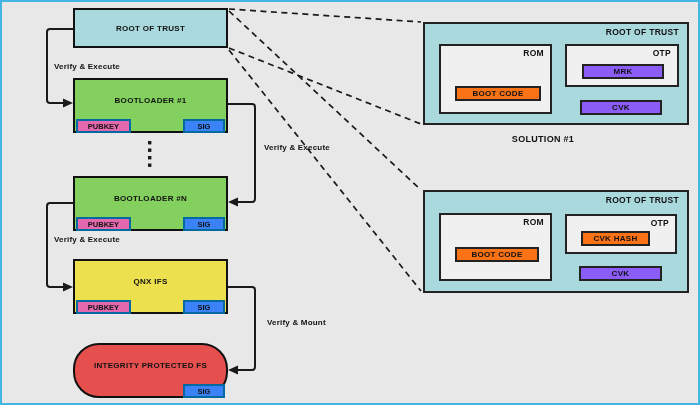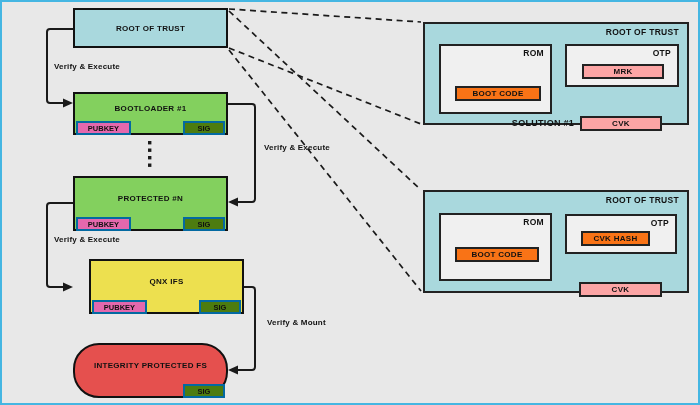--- a/index.html
+++ b/index.html
@@ -10,37 +10,37 @@
   }
   .overlay{position:absolute;left:0;top:0;z-index:1;pointer-events:none;}
   .conn{stroke:#1a1a1a;stroke-width:2;fill:none;stroke-linejoin:round;}
   .ah{fill:#1a1a1a;stroke:none;}
   .dash{stroke:#1a1a1a;stroke-width:1.7;stroke-dasharray:6 4.5;}
   .dot{fill:#1a1a1a;}
 
   .node{position:absolute;width:155px;border:2px solid #111;box-sizing:border-box;z-index:2;}
   .cyan{background:#a9d8dd;}
   .green{background:#83d05e;}
-  .yellow{background:#ede04f;margin-left:16px;}
+  .yellow{background:#ede04f;}
   .red{background:#e5504e;border-radius:26px;}
   .node-label{position:absolute;left:0;right:0;top:0;bottom:11px;display:flex;align-items:center;justify-content:center;font-weight:bold;font-size:8px;letter-spacing:.3px;text-align:center;}
   .node-label.full{bottom:0;}
   .badge{position:absolute;bottom:-2px;height:14px;border:2px solid #0369a1;box-sizing:border-box;display:flex;align-items:center;justify-content:center;font-size:7.5px;font-weight:bold;z-index:3;}
   .badge.pink{left:1px;width:55px;background:#e468ad;}
-  .badge.purple{right:1px;width:42px;background:#4d7c0f;}
+  .badge.purple{right:1px;width:42px;background:#3b82f6;}
 
   .edge-label{position:absolute;font-size:8px;font-weight:bold;letter-spacing:.2px;z-index:2;margin-left:46px;}
 
   .solution{position:absolute;left:423px;width:266px;height:103px;background:#a9d8dd;border:2px solid #222;box-sizing:border-box;z-index:2;}
   .sol-title{position:absolute;right:8px;top:3px;font-size:8.5px;font-weight:bold;letter-spacing:.3px;}
   .panel{position:absolute;background:#f0f0f0;border:2px solid #222;box-sizing:border-box;}
   .panel-label{position:absolute;right:6px;top:2px;font-size:8.5px;font-weight:bold;letter-spacing:.3px;text-align:center;}
   .chip{position:absolute;height:15px;border:2px solid #222;box-sizing:border-box;display:flex;align-items:center;justify-content:center;font-size:8px;font-weight:bold;letter-spacing:.3px;z-index:2;}
   .chip.blue{background:#f97316;}
-  .chip.pink{background:#fca5a5;margin-top:16px;}
+  .chip.pink{background:#8b5cf6;}
   .sol-caption{position:absolute;left:423px;width:240px;text-align:center;font-size:9px;font-weight:bold;letter-spacing:.3px;z-index:2;}
 </style>
 </head>
 <body>
 
 <div class="page">
 
   <svg class="overlay" width="700" height="405" viewBox="0 0 700 405">
 
     <path class="conn" d="M73,29 H50 Q47,29 47,32 V100 Q47,103 50,103 H63"></path>
@@ -65,28 +65,28 @@
       <rect class="dot" x="148" y="148.5" width="3.4" height="3.4"></rect>
       <rect class="dot" x="148" y="156" width="3.4" height="3.4"></rect>
       <rect class="dot" x="148" y="163.5" width="3.4" height="3.4"></rect>
     </g>
   </svg>
 
   <div class="node cyan" style="left:73px;top:8px;height:40px">
     <div class="node-label full">ROOT OF TRUST</div>
   </div>
 
-  <div class="node green" style="left:73px;top:92px;height:43px">
+  <div class="node green" style="left:73px;top:78px;height:55px">
     <div class="node-label">BOOTLOADER #1</div>
     <div class="badge pink">PUBKEY</div>
     <div class="badge purple">SIG</div>
   </div>
 
   <div class="node green" style="left:73px;top:176px;height:55px">
-    <div class="node-label">PROTECTED #N</div>
+    <div class="node-label">BOOTLOADER #N</div>
     <div class="badge pink">PUBKEY</div>
     <div class="badge purple">SIG</div>
   </div>
 
   <div class="node yellow" style="left:73px;top:259px;height:55px">
     <div class="node-label">QNX IFS</div>
     <div class="badge pink">PUBKEY</div>
     <div class="badge purple">SIG</div>
   </div>
 
@@ -105,21 +105,21 @@
     <div class="panel" style="left:14px;top:20px;width:113px;height:70px">
       <div class="panel-label">ROM</div>
       <div class="chip blue" style="left:14px;bottom:11px;width:86px">BOOT CODE</div>
     </div>
     <div class="panel" style="left:140px;top:20px;width:114px;height:43px">
       <div class="panel-label">OTP</div>
       <div class="chip pink" style="left:15px;bottom:6px;width:82px">MRK</div>
     </div>
     <div class="chip pink" style="left:155px;top:76px;width:82px">CVK</div>
   </div>
-  <div class="sol-caption" style="top:118px">SOLUTION #1</div>
+  <div class="sol-caption" style="top:134px">SOLUTION #1</div>
 
   <div class="solution" style="top:190px">
     <div class="sol-title">ROOT OF TRUST</div>
     <div class="panel" style="left:14px;top:21px;width:113px;height:68px">
       <div class="panel-label">ROM</div>
       <div class="chip blue" style="left:14px;bottom:17px;width:84px">BOOT CODE</div>
     </div>
     <div class="panel" style="left:140px;top:22px;width:112px;height:40px">
       <div class="panel-label">OTP</div>
       <div class="chip blue" style="left:14px;bottom:6px;width:69px">CVK HASH</div>

